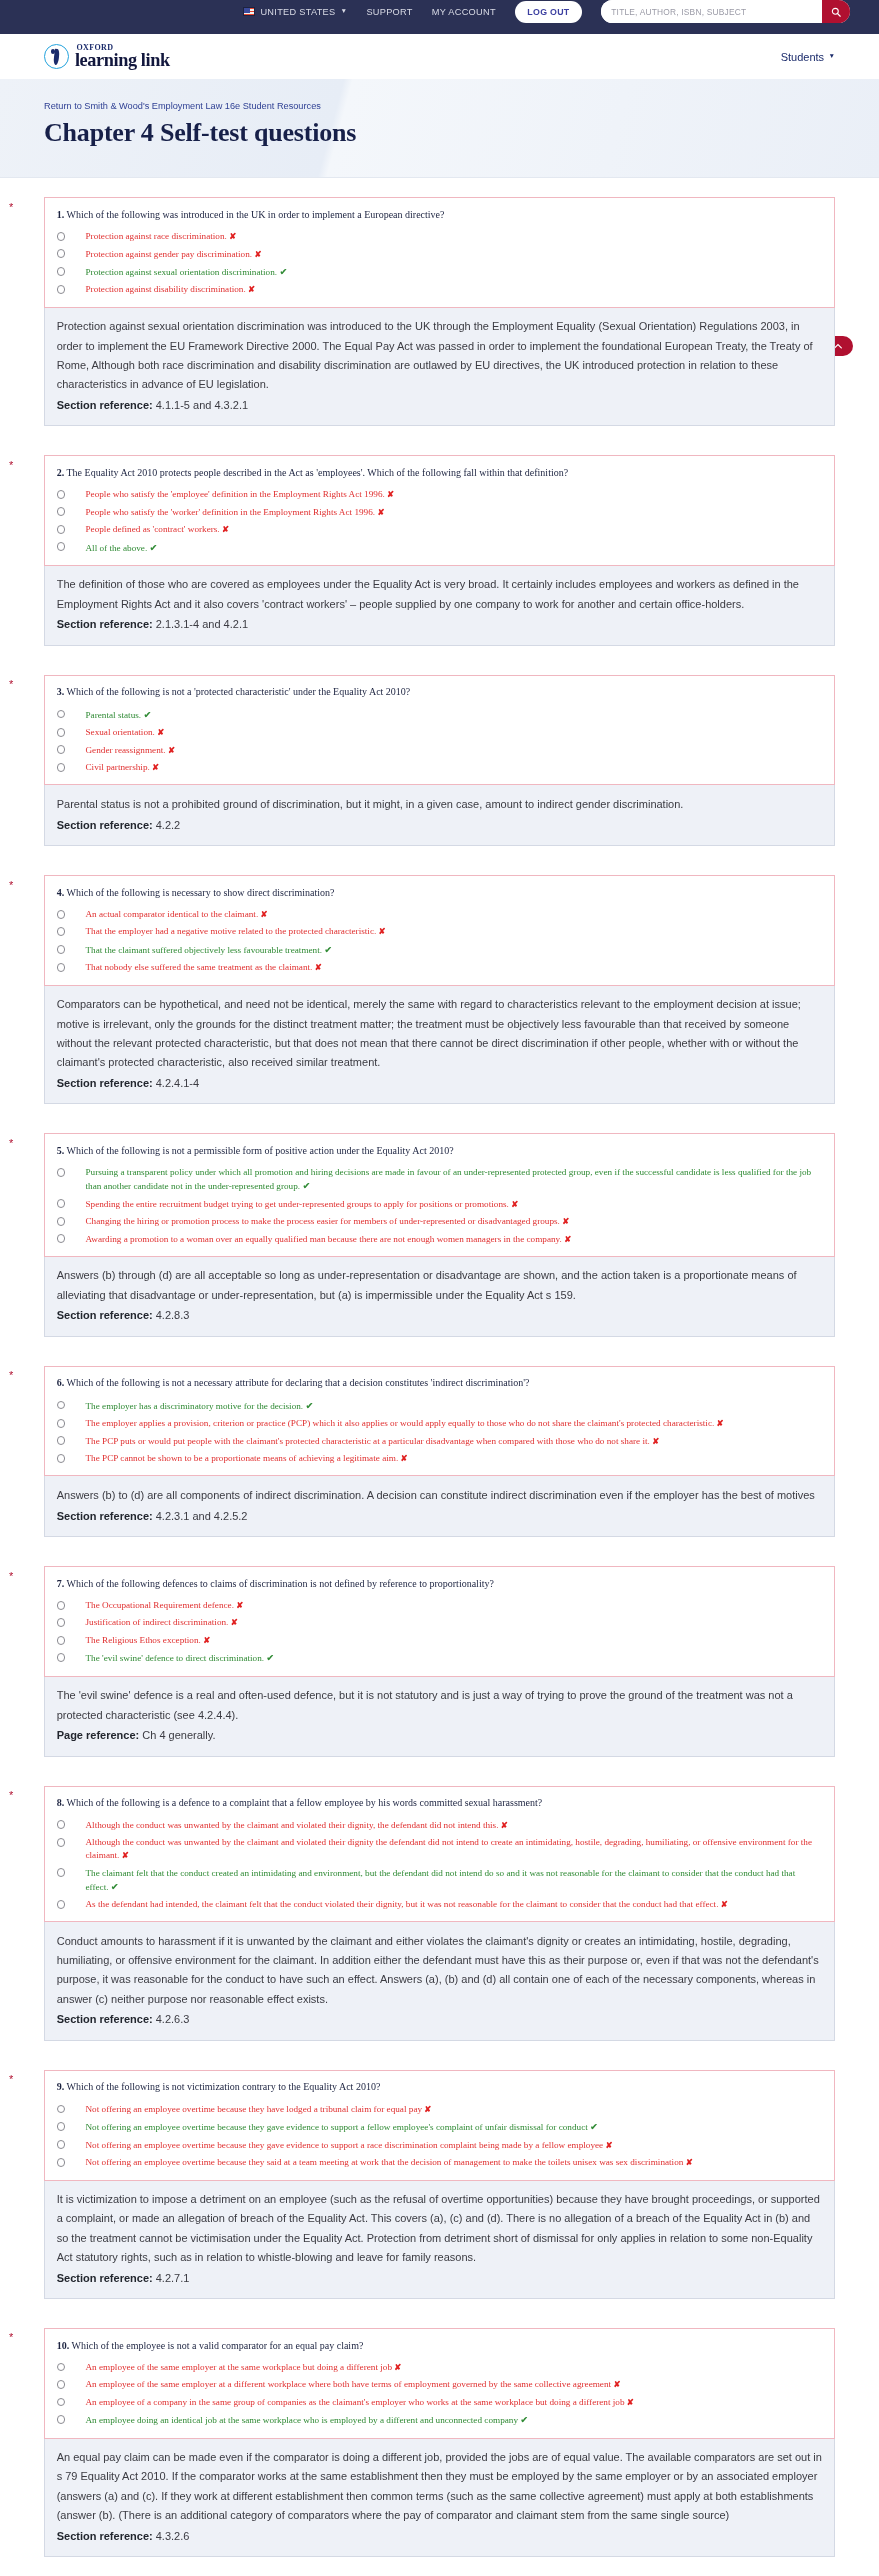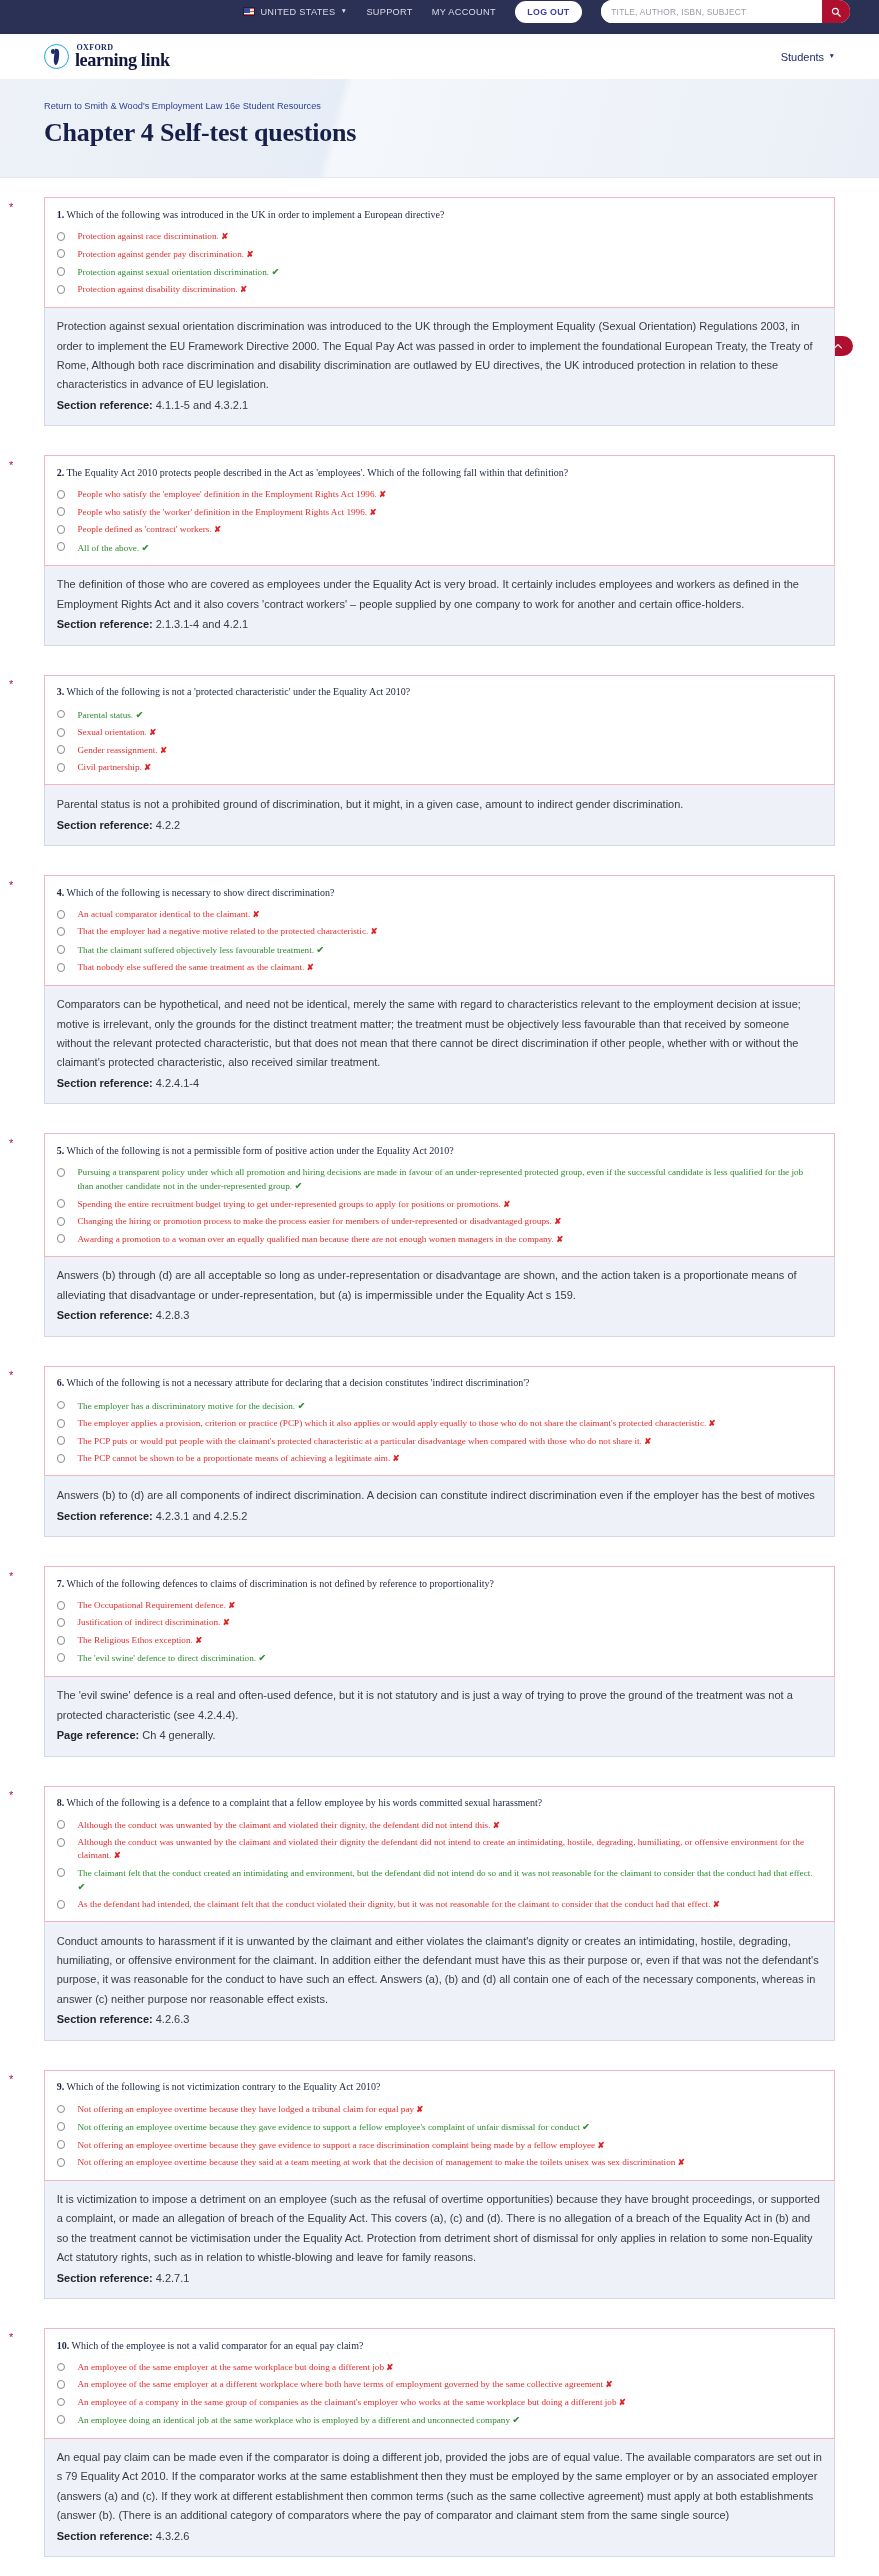--- a/index.html
+++ b/index.html
@@ -135,21 +135,21 @@
     background: #fff;
     padding: 9.5px 11.7px 10.3px 11.7px;
   }
   .q-text {
     font-family: "Liberation Serif", serif;
     font-size: 10px; color: #1c2340; font-weight: 400;
     margin: 0 0 8.8px 0; line-height: 1.35;
   }
   .q-text b { font-weight: 700; }
   .options { display: flex; flex-direction: column; gap: 4.4px; }
-  .opt { display: flex; align-items: flex-start; gap: 12px; cursor: pointer; }
+  .opt { display: flex; align-items: flex-start; gap: 20px; cursor: pointer; }
   .radio {
     width: 8.8px; height: 8.8px; border: 1px solid #8b8b92;
     border-radius: 50%; flex: none; margin-top: 1.8px; background:#fff;
   }
   .opt-label {
     font-family: "Liberation Serif", serif;
     font-size: 9.2px; line-height: 1.42; padding-right: 2.9px;
   }
   .opt.wrong .opt-label { color: #e03030; }
   .opt.right .opt-label { color: #2f8a34; }

